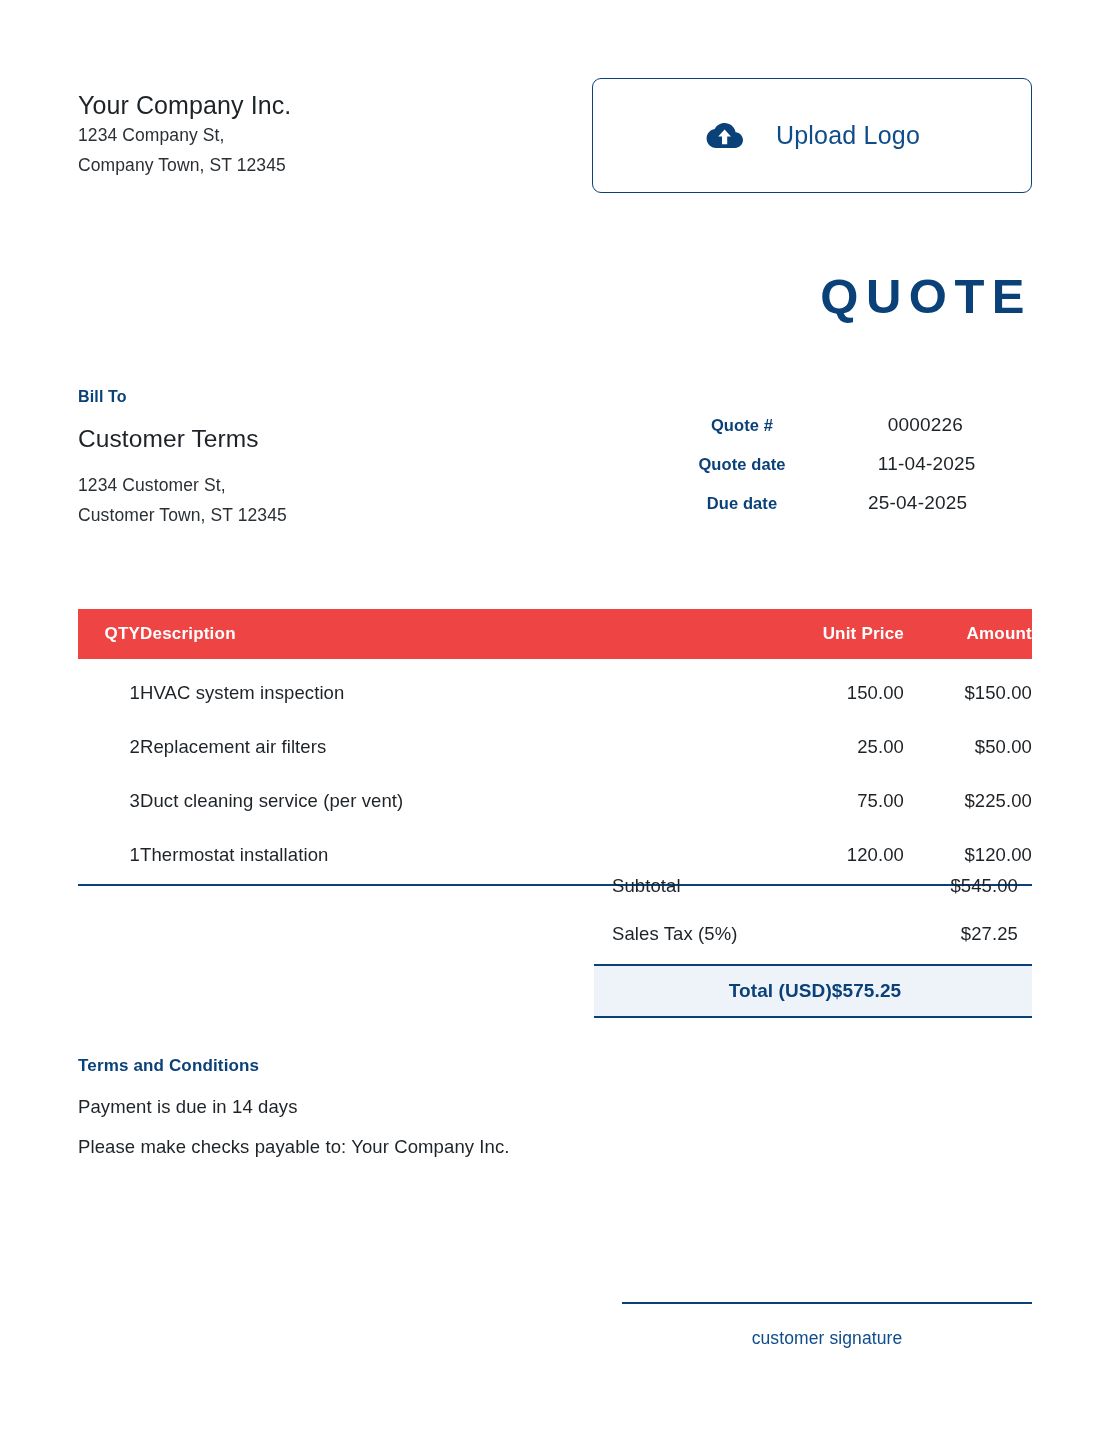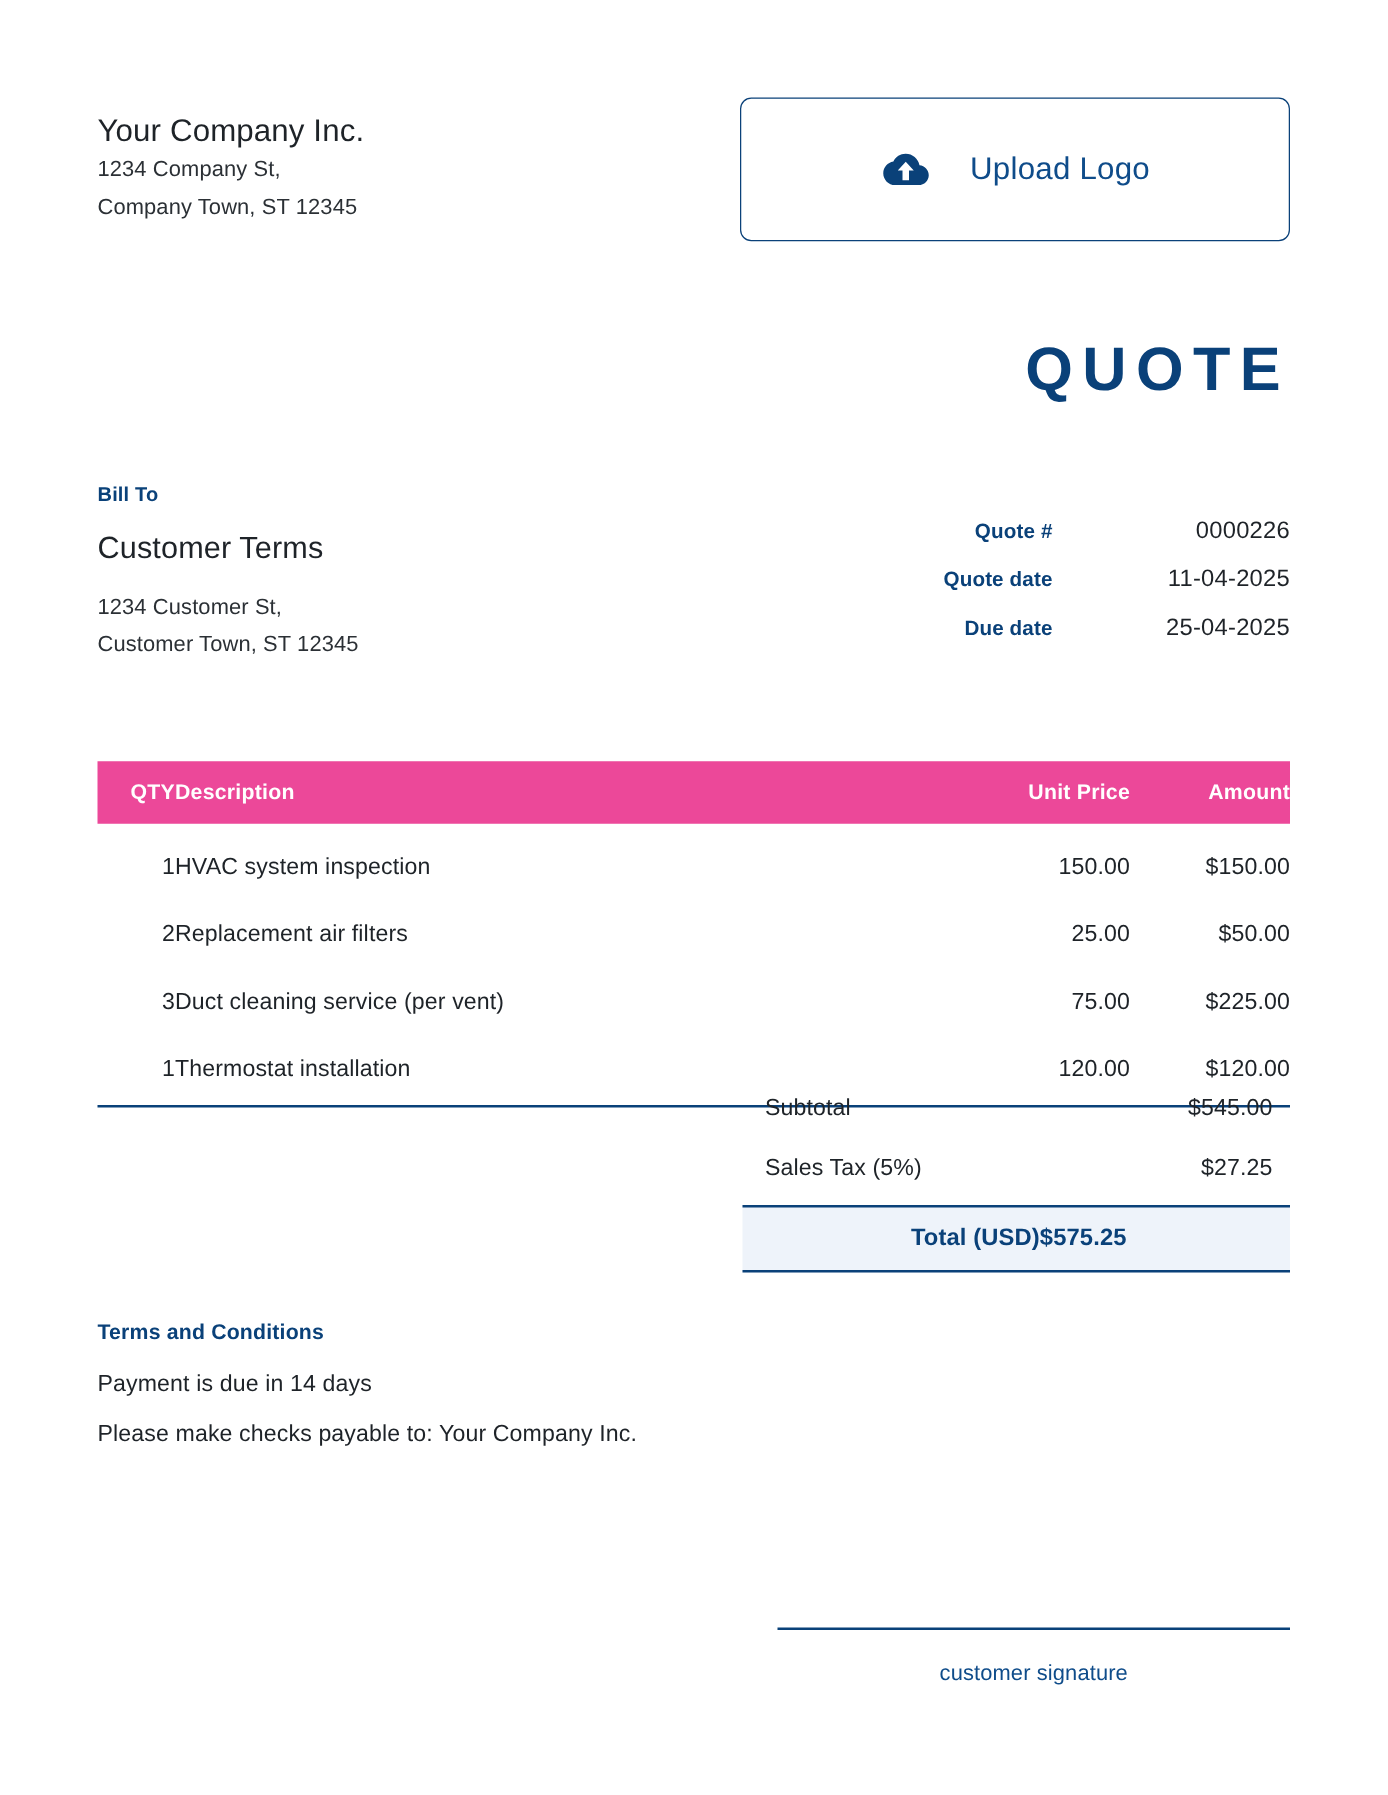--- a/index.html
+++ b/index.html
@@ -115,21 +115,21 @@
 
   
   .meta {
     position: absolute;
     right: 78px;
     top: 414px;
     width: 390px;
   }
   .meta-row {
     display: flex;
-    justify-content: flex-end;
+    justify-content: center;
     align-items: baseline;
     margin-bottom: 17px;
   }
   .meta-row:last-child { margin-bottom: 0; }
   .meta-label {
     font-size: 16.5px;
     font-weight: 700;
     color: #0a4179;
     text-align: right;
     letter-spacing: 0.1px;
@@ -148,21 +148,21 @@
     left: 78px;
     top: 609px;
     width: 954px;
   }
   table.items-table {
     width: 100%;
     border-collapse: collapse;
     table-layout: fixed;
   }
   table.items-table thead th {
-    background: #ec4899;
+    background: #ef4444;
     color: #ffffff;
     font-size: 17px;
     font-weight: 700;
     letter-spacing: 0.2px;
     padding: 15px 0;
     vertical-align: middle;
   }
   th.col-qty   { width: 62px;  text-align: right; padding-left: 12px; }
   th.col-desc  { width: auto;  text-align: left;  padding-left: 22px; }
   th.col-price { width: 168px; text-align: right; }

